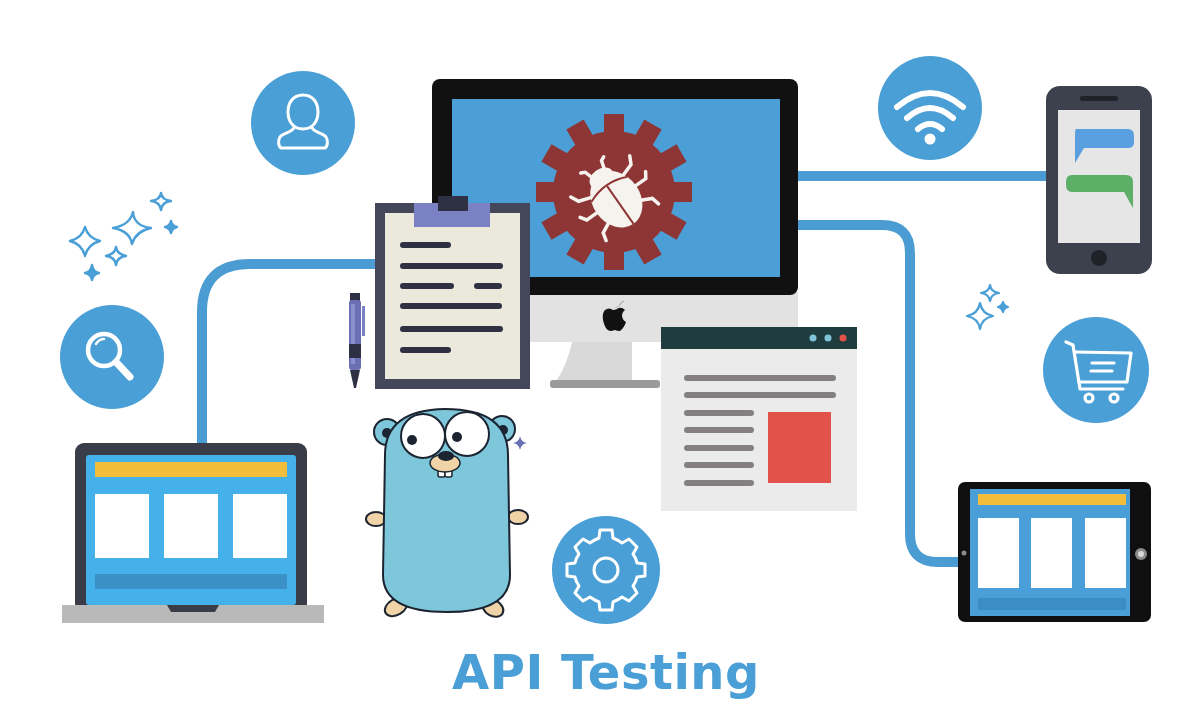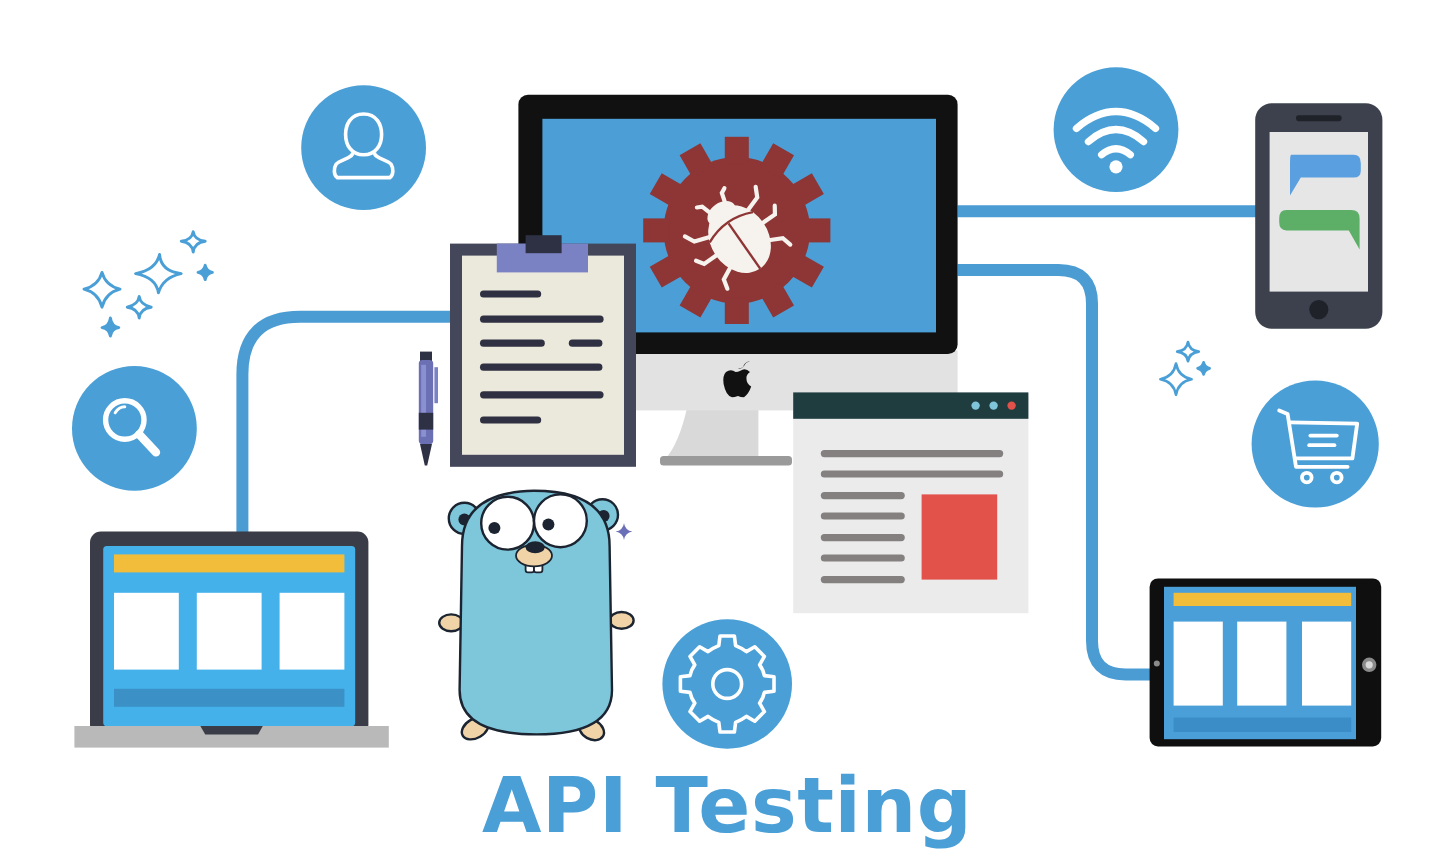--- a/index.html
+++ b/index.html
@@ -1,20 +1,20 @@
 <!DOCTYPE html>
 <html><head>
   <meta charset="utf-8">
   <style>
     html, body { margin: 0; padding: 0; background: #ffffff; }
     body { width: 1200px; height: 718px; overflow: hidden; position: relative; font-family: "DejaVu Sans", sans-serif; }
     #stage { position: absolute; left: 0; top: 0; width: 1200px; height: 718px; }
     .title {
       position: absolute; left: 0; top: 632px; width: 1200px; text-align: center;
-      font-family: "DejaVu Sans", sans-serif; font-weight: bold; font-size: 64px;
+      font-family: "DejaVu Sans", sans-serif; font-weight: bold; font-size: 48px;
       letter-spacing: 0.5px; color: #4a9fd6; line-height: 80px;
     }
     .title span { padding-left: 12px; }
   </style>
 </head>
 <body>
 
 <svg id="stage" viewBox="0 0 1200 718" xmlns="http://www.w3.org/2000/svg">
 
   <g fill="none" stroke="#4b9cd3" stroke-width="10">

